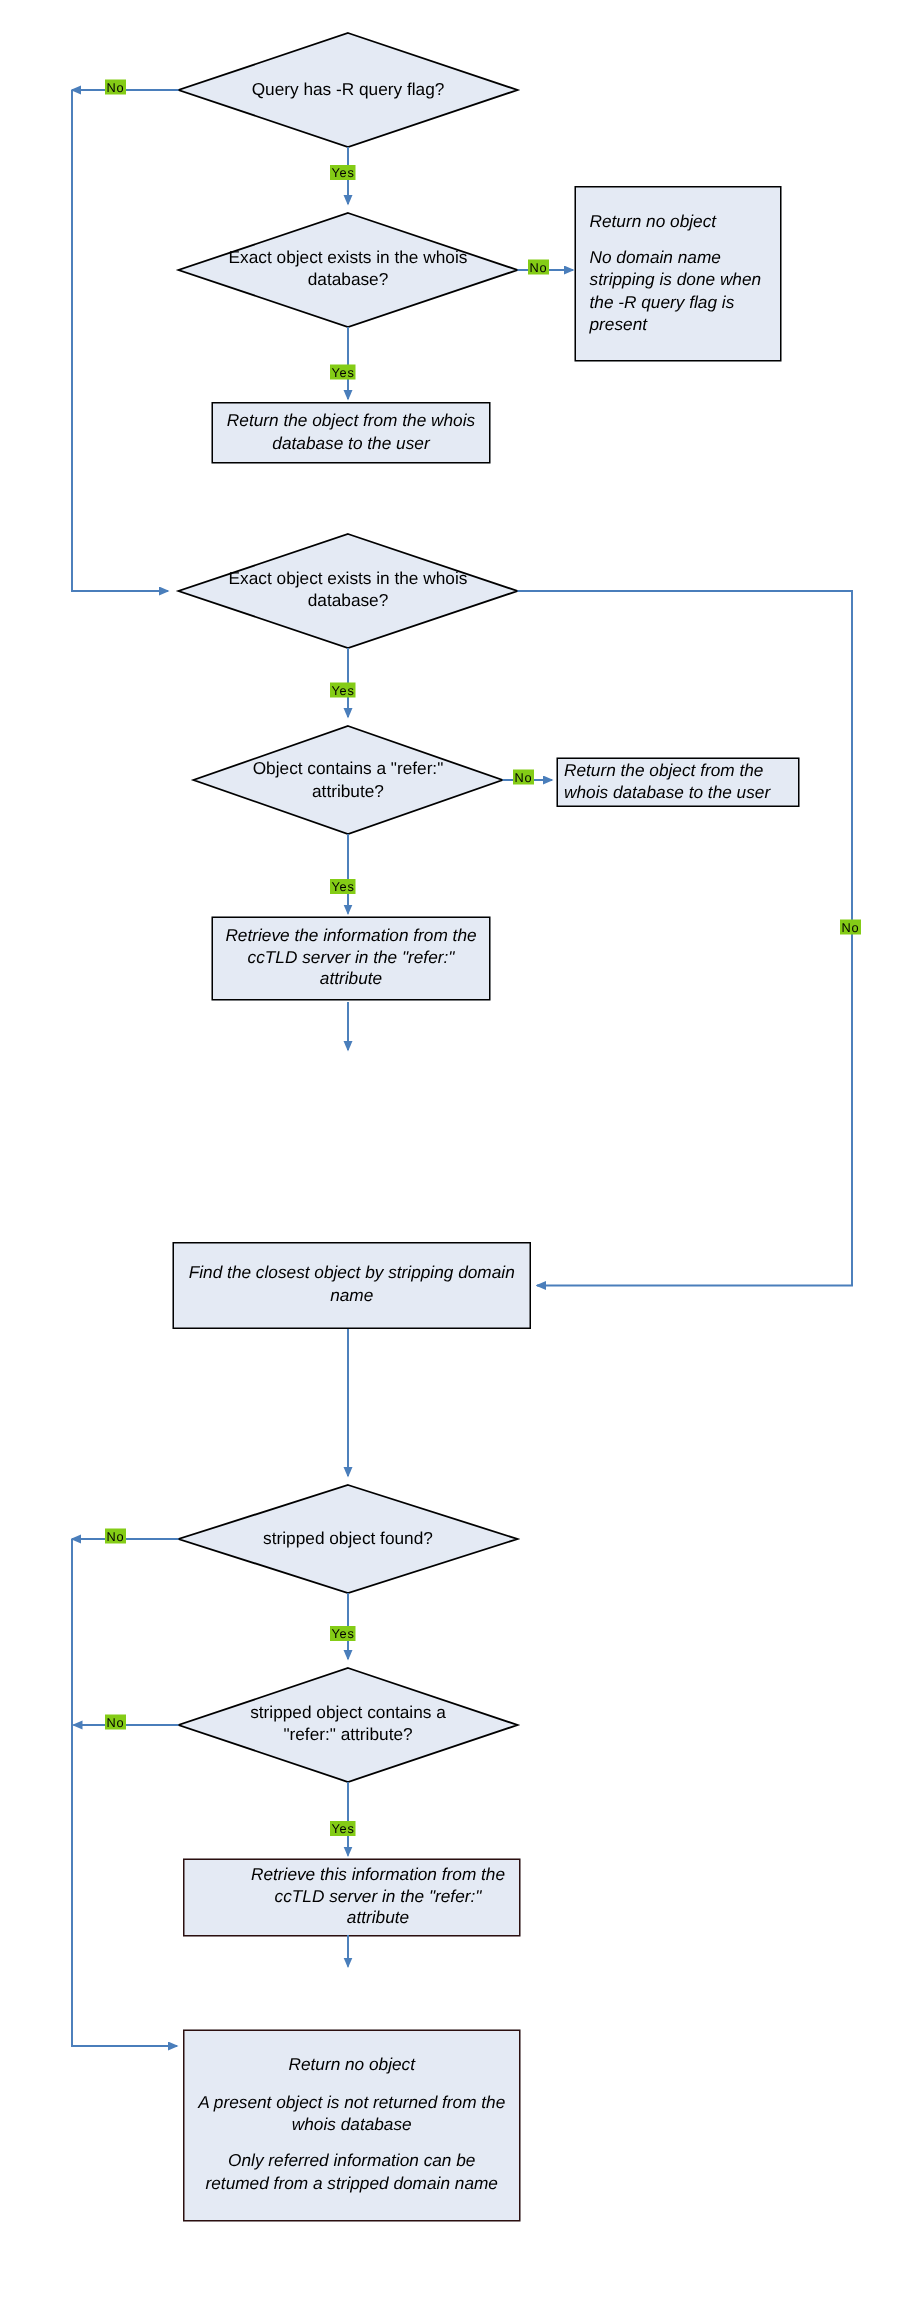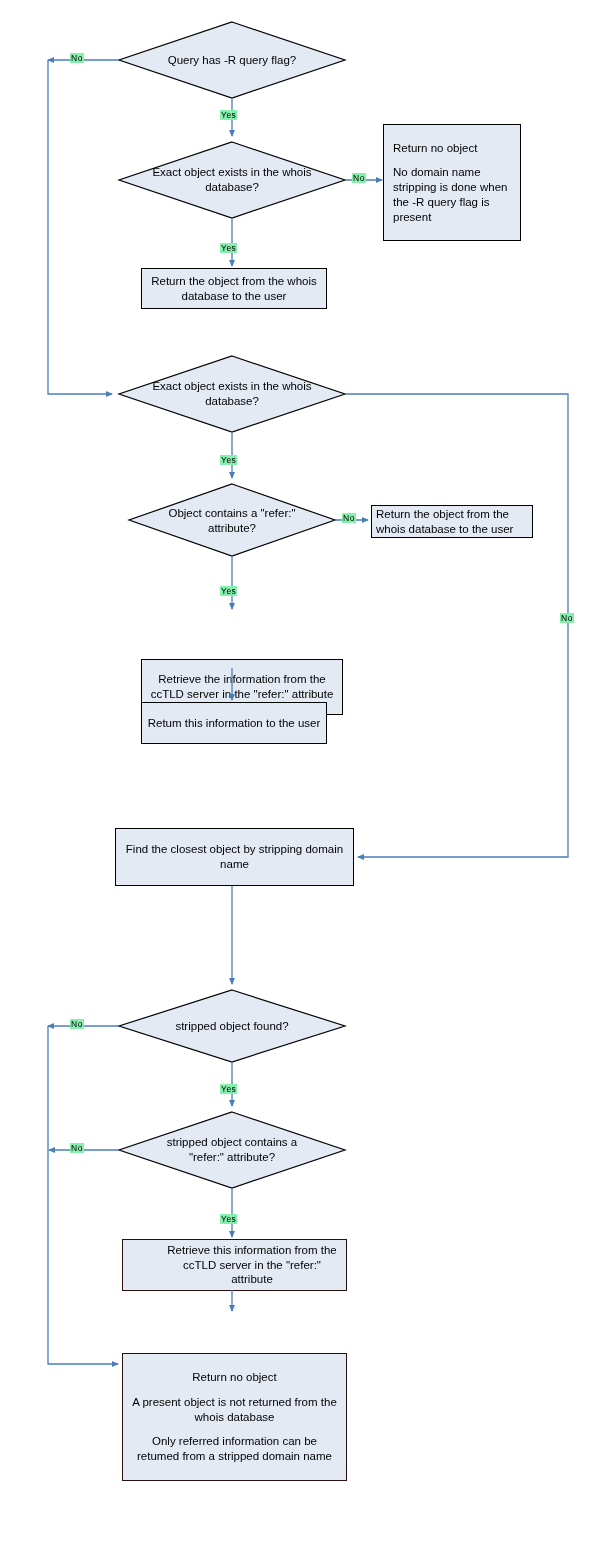--- a/index.html
+++ b/index.html
@@ -9,30 +9,30 @@
     color:#000000;
   }
   #canvas{position:absolute;left:0;top:0;width:612px;height:1548px;}
   .node{position:absolute;box-sizing:border-box;display:flex;align-items:center;}
   .pbox{
     background:#e4eaf4;border:1px solid #000000;
     font-size:11.5px;line-height:1.28;text-align:center;padding:3px 5px;
   }
   .pbox.maroon{border-color:#2b0f0f;padding-left:40px;}
   .pbox .lines{width:100%;}
-  .pbox .para{margin:0;}
+  .pbox .para{margin:0;font-style:italic;}
   .pbox .para + .para{margin-top:10px;}
   .dlabel{
     position:absolute;box-sizing:border-box;display:flex;
     align-items:center;justify-content:center;text-align:center;
     font-size:11.5px;line-height:1.28;pointer-events:none;
     z-index:3;
   }
   .edgelabel{
-    position:absolute;font-size:8.5px;color:#000;background:#86efac;
+    position:absolute;font-size:8.5px;color:#000;background:#84cc16;
     padding:0 1px;letter-spacing:.5px;z-index:4;white-space:nowrap;
   }
   svg.layer{position:absolute;left:0;top:0;width:612px;height:1548px;overflow:visible;}
   svg.shapes{z-index:1;}
   svg.conn{z-index:2;}
 </style>
 </head>
 <body>
 
 <div id="canvas">
@@ -118,31 +118,26 @@
       <p class="para">No domain name stripping is done when the -R query flag is present</p>
     </div>
   </div>
 
   <div class="node pbox" style="left:371px;top:505px;width:162px;height:33px;text-align:left;padding:3px 4px;">
     <div class="lines" style="text-align:left;">
       <p class="para">Return the object from the whois database to the user</p>
     </div>
   </div>
 
-  <div class="node pbox" style="left:141px;top:611px;width:202px;height:56px;margin-top:48px;">
+  <div class="node pbox" style="left:141px;top:611px;width:186px;height:56px;">
     <div class="lines">
       <p class="para">Retrieve the information from the ccTLD server in the "refer:" attribute</p>
     </div>
   </div>
 
-  <div class="node pbox" style="left:141px;top:702px;width:186px;height:42px;">
-    <div class="lines">
-      <p class="para">Retum this information to the user</p>
-    </div>
-  </div>
 
   <div class="node pbox" style="left:115px;top:828px;width:239px;height:58px;">
     <div class="lines">
       <p class="para">Find the closest object by stripping domain name</p>
     </div>
   </div>
 
   <div class="node pbox maroon" style="left:122px;top:1239px;width:225px;height:52px;">
     <div class="lines">
       <p class="para">Retrieve this information from the ccTLD server in the "refer:" attribute</p>

